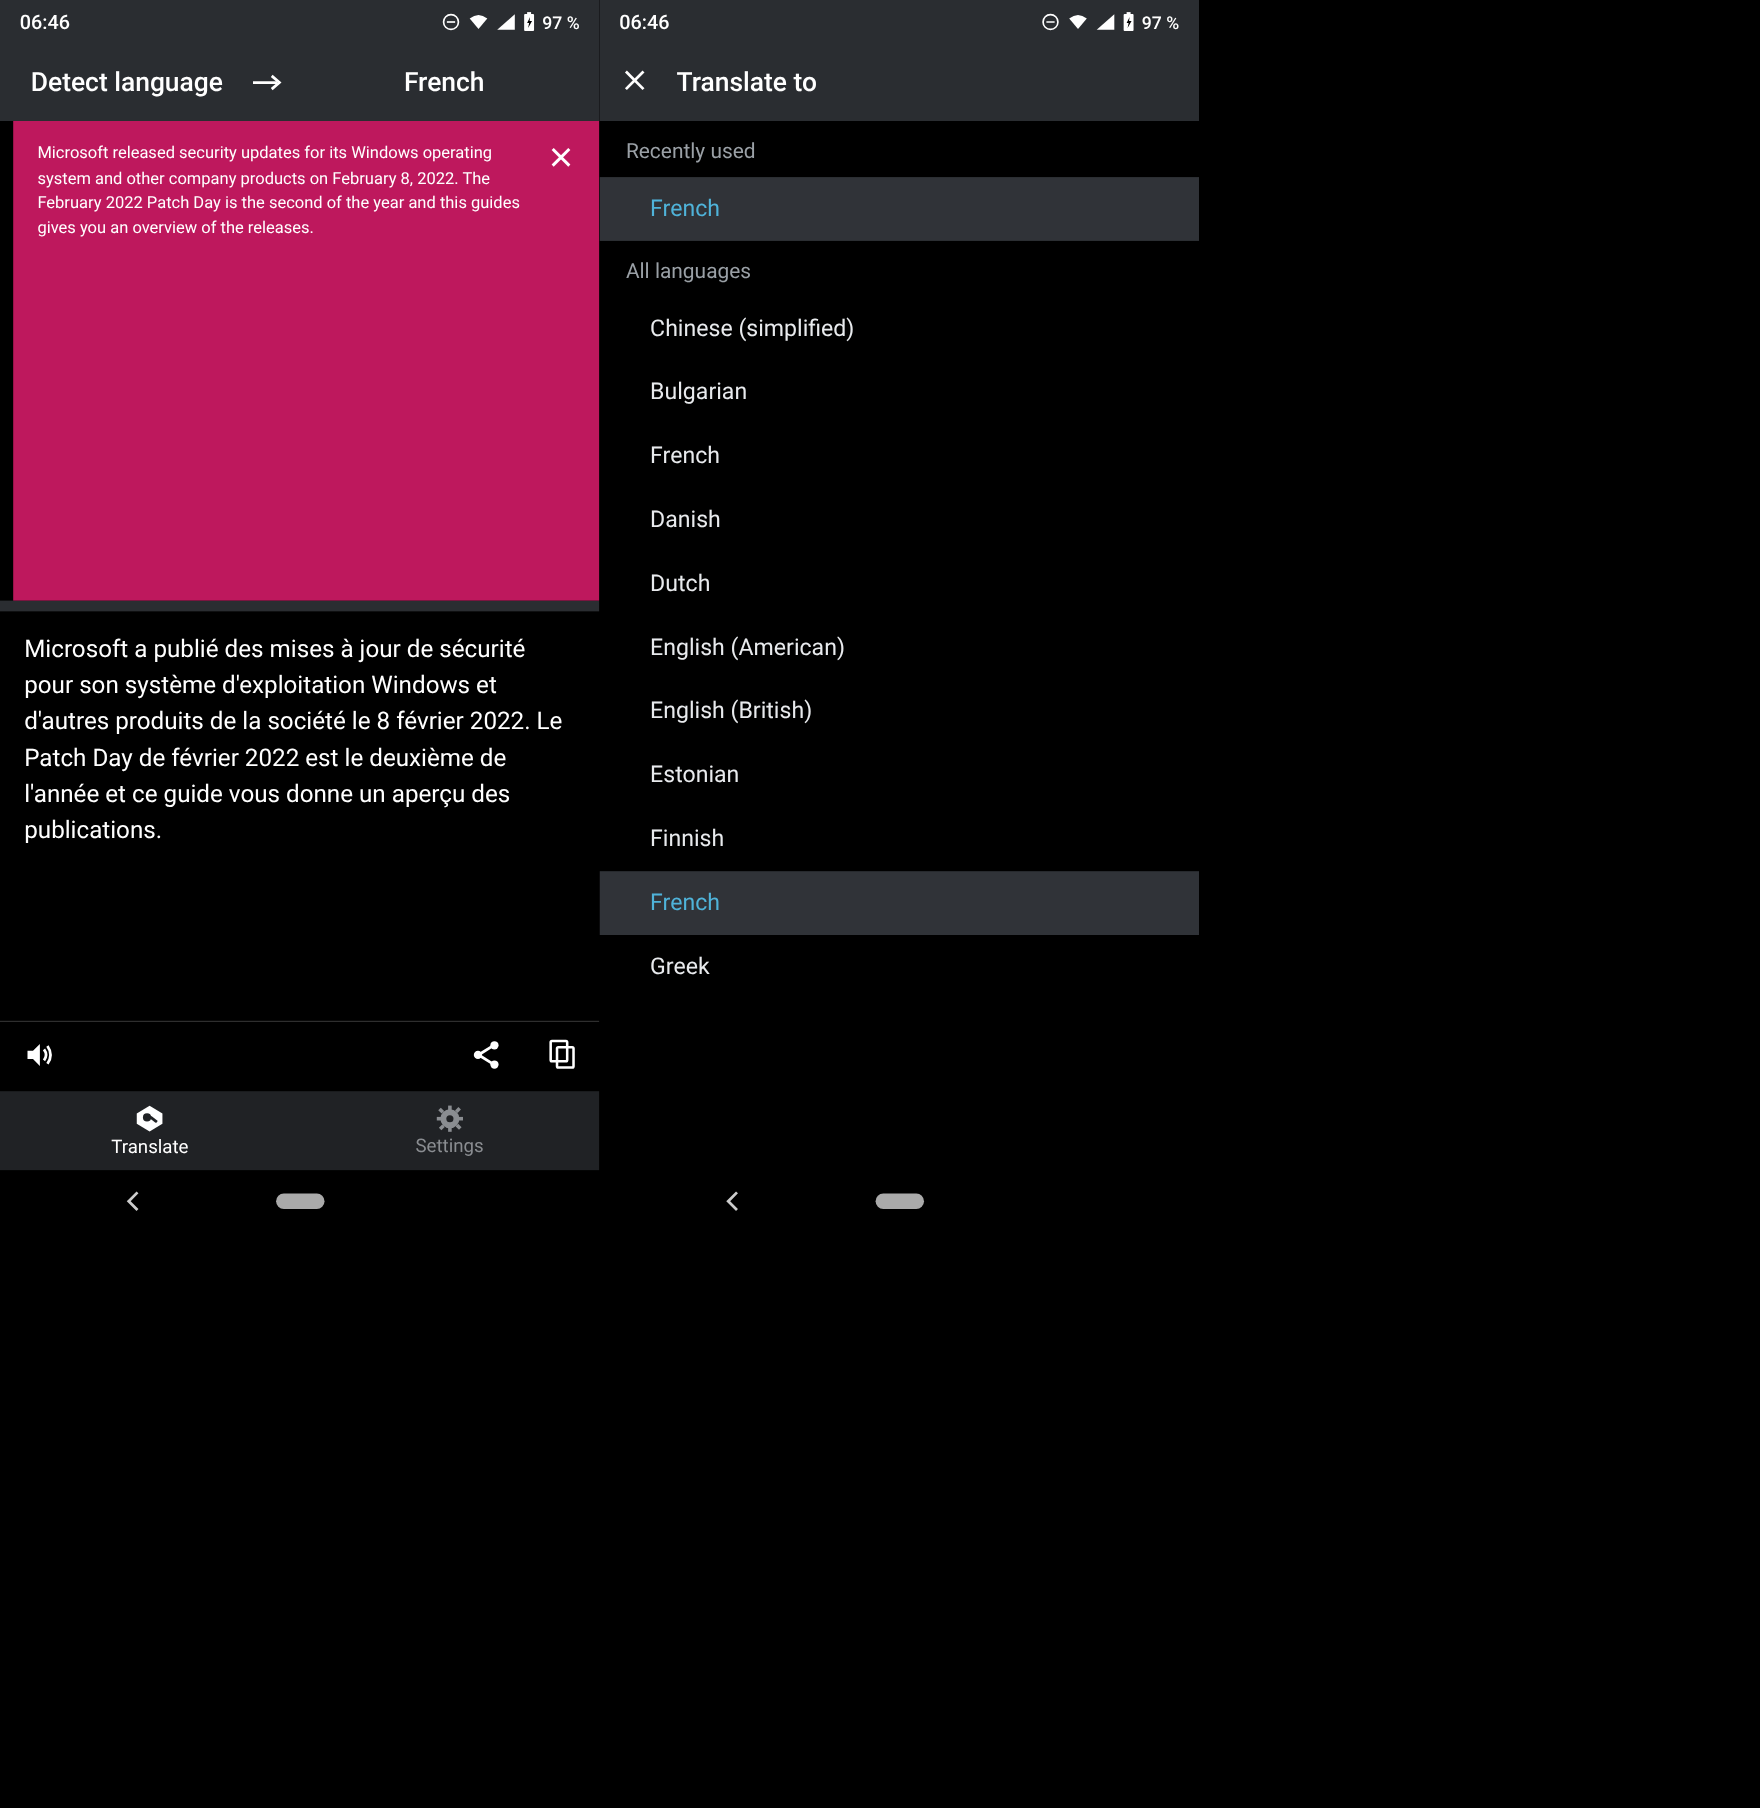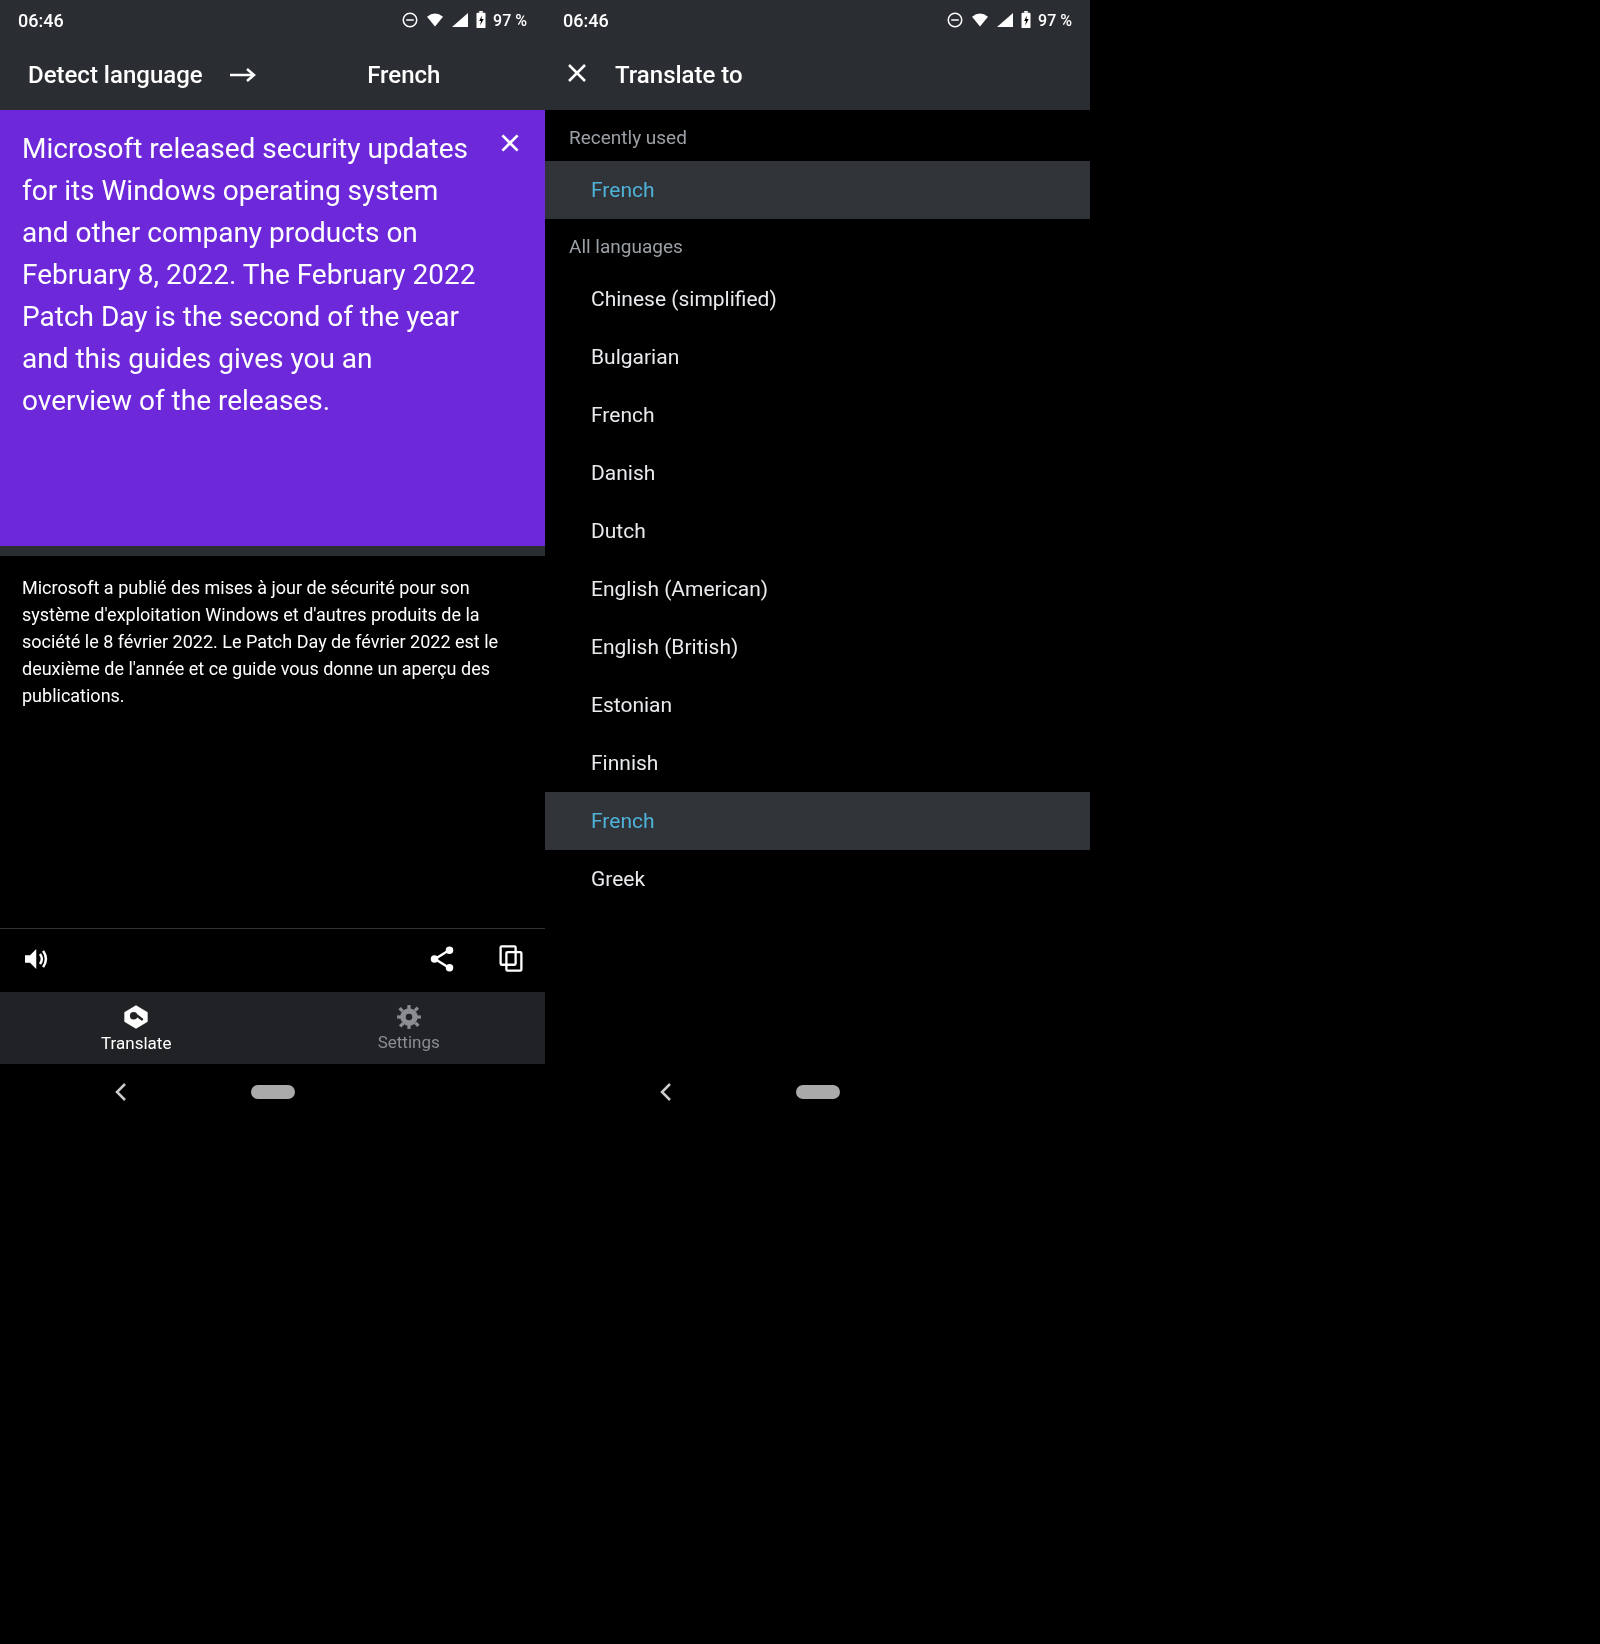--- a/index.html
+++ b/index.html
@@ -51,37 +51,38 @@
   .lang-arrow-wrap { flex: 0 0 auto; width: 80px; display:flex; justify-content:center;}
   .lang-to { flex: 1 1 auto; text-align: center; }
 
   .title-header { display:flex; align-items:center; gap: 26px; }
   .close-x { font-size: 28px; font-weight:400; line-height:1; }
 
   
   .source-area {
     position: relative;
     padding: 18px 60px 18px 22px;
-    background: #6d28d9;
-    font-size: 28px;
+    background: #be185d;
+    font-size: 15px;
     line-height: 1.5;
     flex: 0 0 auto;
     height: 436px;
+    margin-left: 12px;
   }
   .clear-x {
     position: absolute; top: 20px; right: 22px;
     font-size: 30px; line-height: 1;
   }
 
   .divider { height: 10px; background: #2a2d31; }
 
   .target-area {
     padding: 18px 22px;
     background: #000;
-    font-size: 18px;
+    font-size: 22px;
     line-height: 1.5;
     flex: 1 1 auto;
   }
 
   .action-row {
     height: 64px;
     border-top: 1px solid #333;
     display: flex;
     align-items: center;
     padding: 0 20px;

